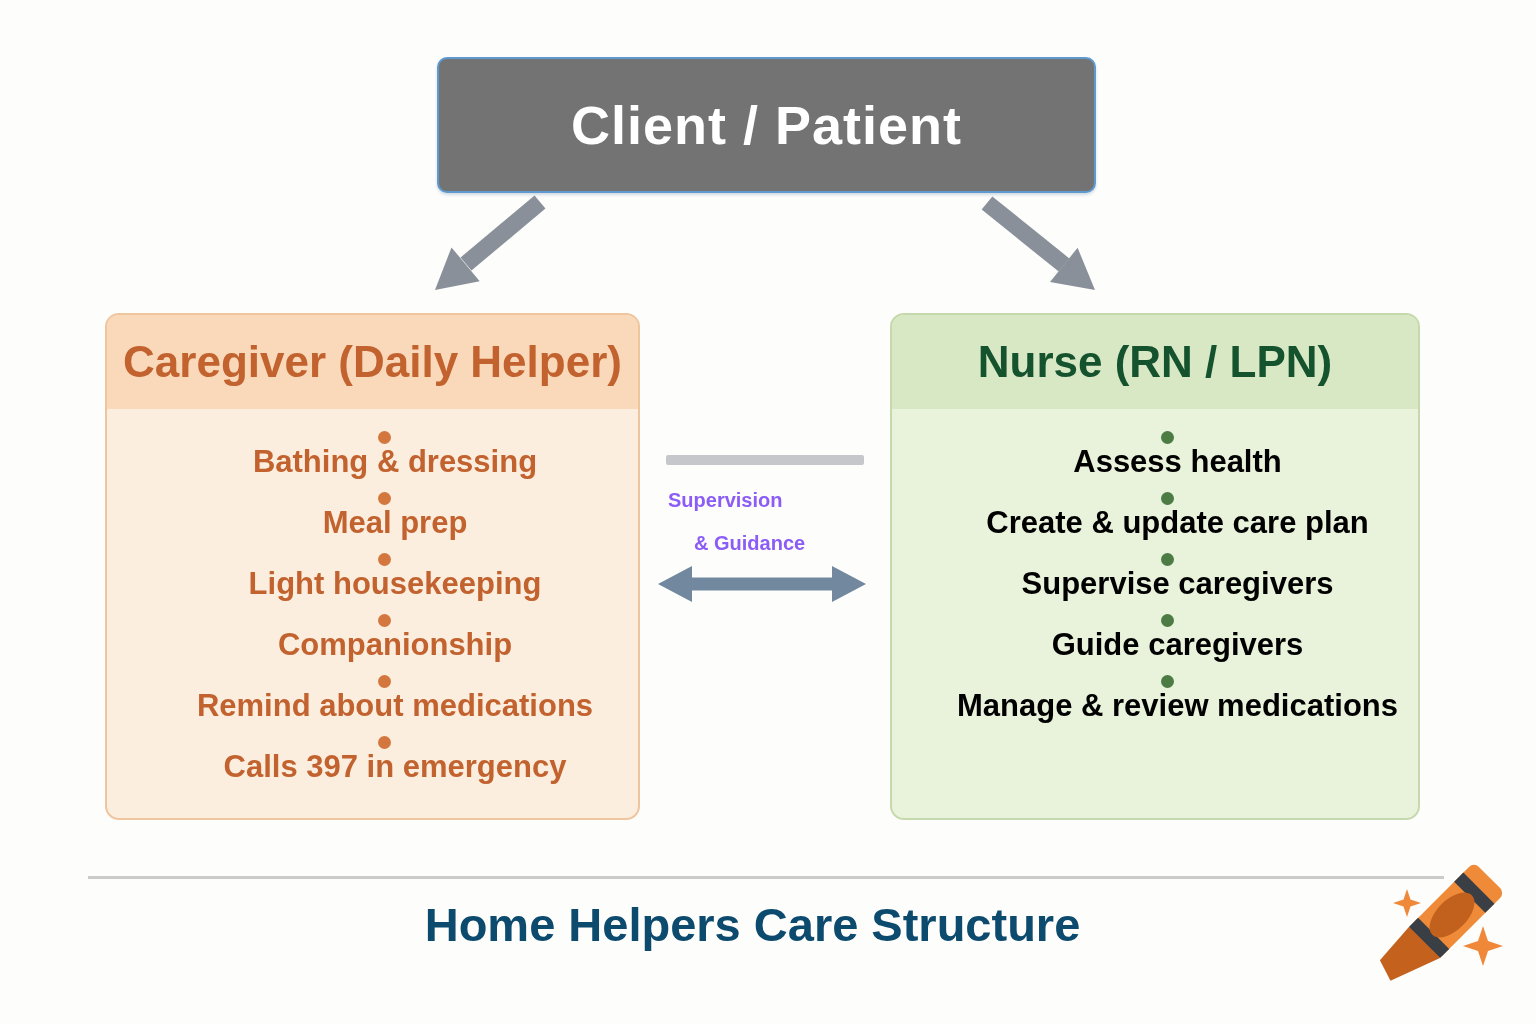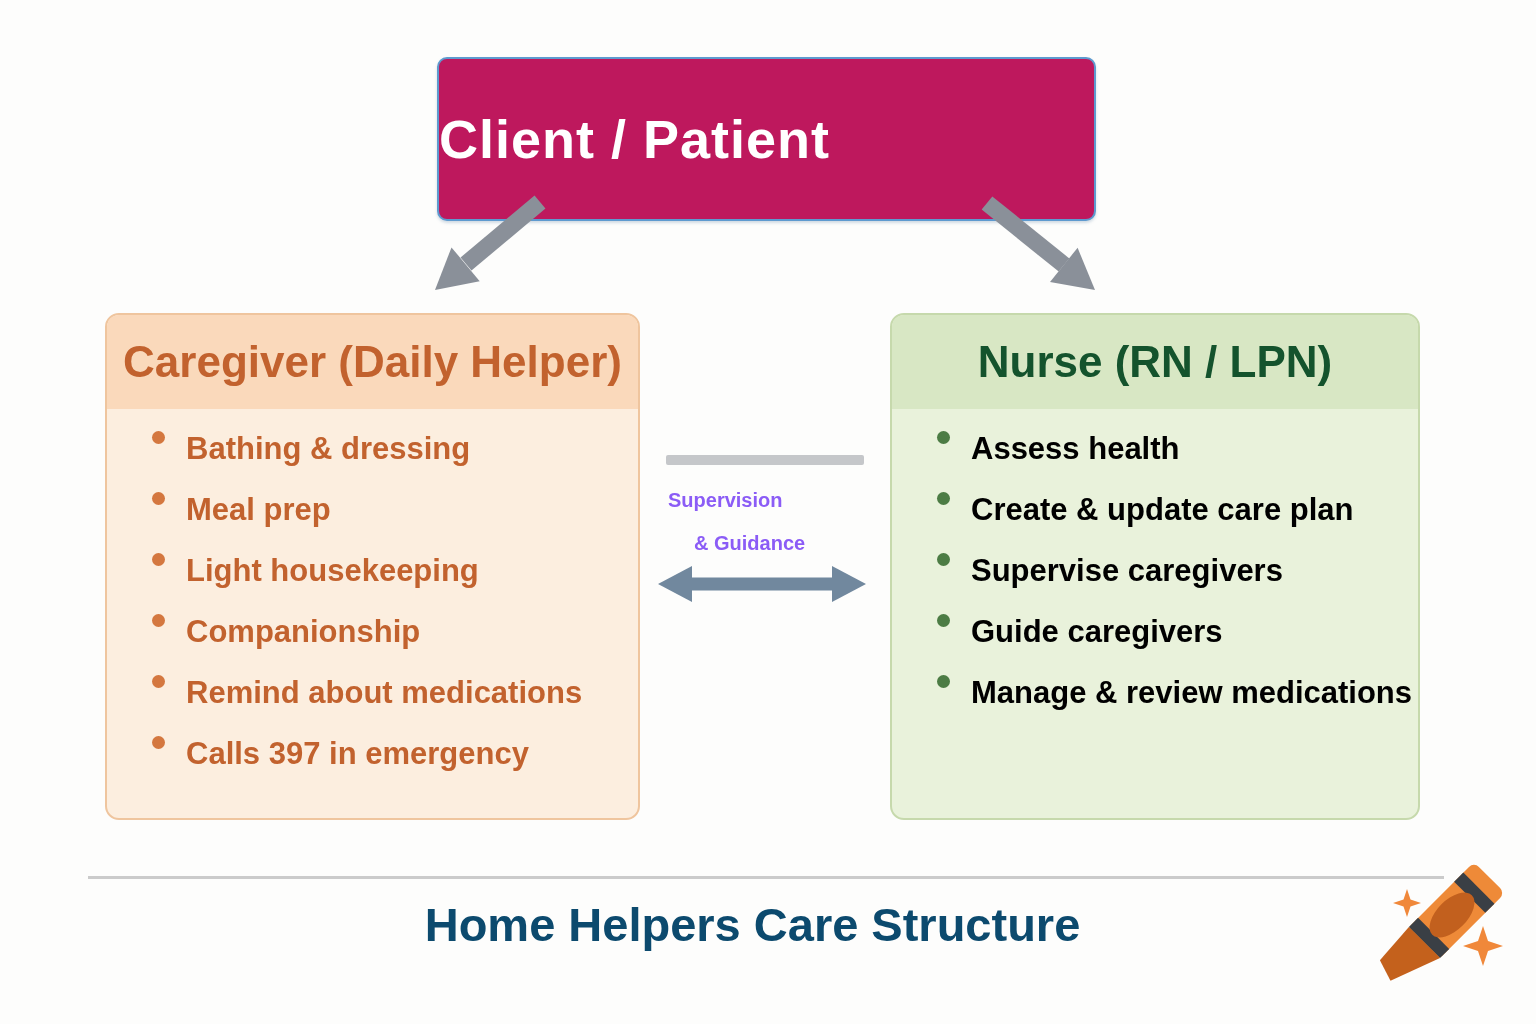--- a/index.html
+++ b/index.html
@@ -10,25 +10,25 @@
     height: 1024px;
     background: #fdfdfc;
     overflow: hidden;
     font-family: "Liberation Sans", sans-serif;
   }
 
   
   .client-box {
     position: absolute;
     left: 437px; top: 57px;
-    width: 659px; height: 164px;
-    background: #be185d;
+    width: 659px; height: 136px;
+    background: #737373;
     border: 2px solid #5e9acf;
     border-radius: 10px;
-    display: flex; align-items: center; 
+    display: flex; align-items: center; justify-content: center;
     box-shadow: 0 2px 3px rgba(80,120,160,0.25);
   }
   .client-box .label {
     color: #ffffff;
     font-size: 54px;
     font-weight: 700;
     letter-spacing: 1px;
   }
 
   
@@ -59,22 +59,23 @@
     display: flex; align-items: center; justify-content: center;
   }
   .panel.caregiver .panel-header { background: #fad9bb; }
   .panel.nurse .panel-header { background: #d8e7c4; }
   .panel-title { font-size: 44px; font-weight: 700; }
   .panel.caregiver .panel-title { color: #c2622e; }
   .panel.nurse .panel-title { color: #14532d; }
 
   .panel-list { padding: 22px 0 0 45px; list-style: none; }
   .li {
-    display: flex; 
+    display: flex; align-items: center;
     height: 61px;
+    flex-direction: column;
   }
   .dot {
     width: 13px; height: 13px;
     border-radius: 50%;
     margin-right: 21px;
     flex: 0 0 auto;
   }
   .panel.caregiver .dot { background: #d4773f; }
   .panel.nurse .dot { background: #4c7c44; }
   .li-text { font-size: 31px; font-weight: 700; }

